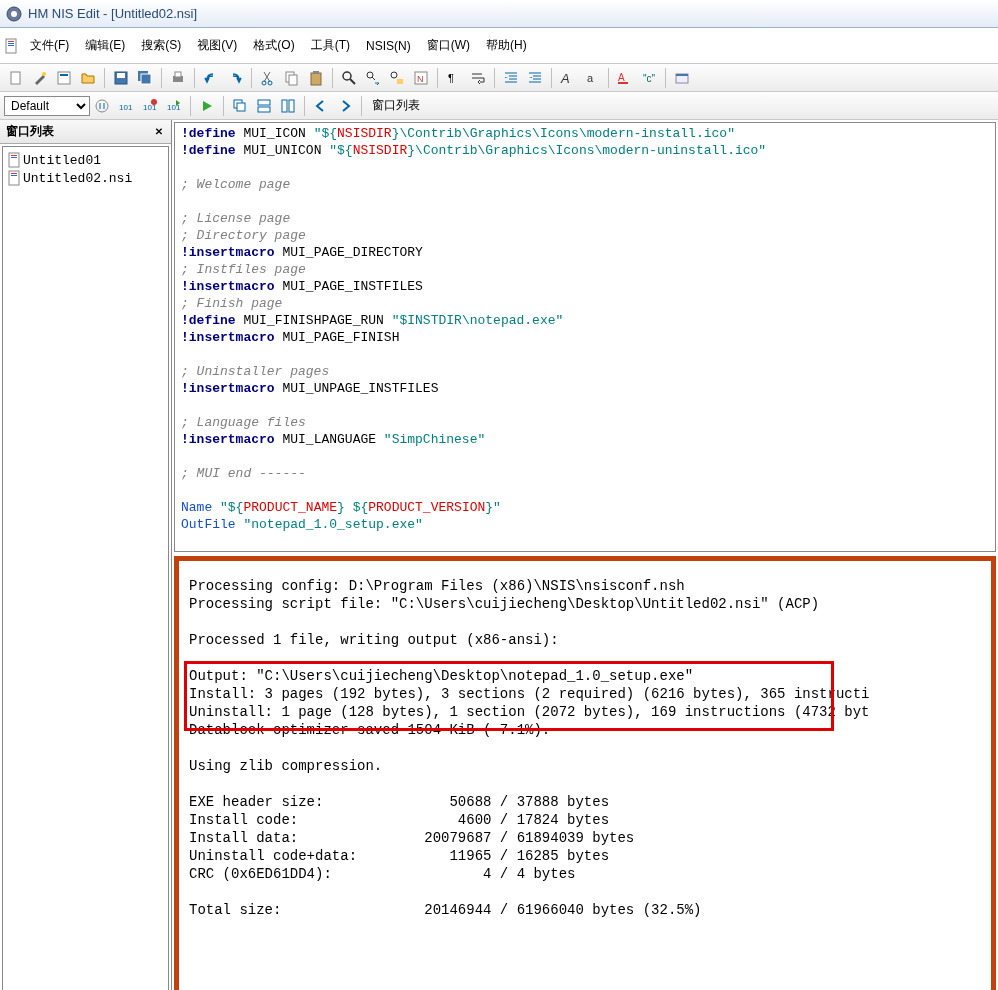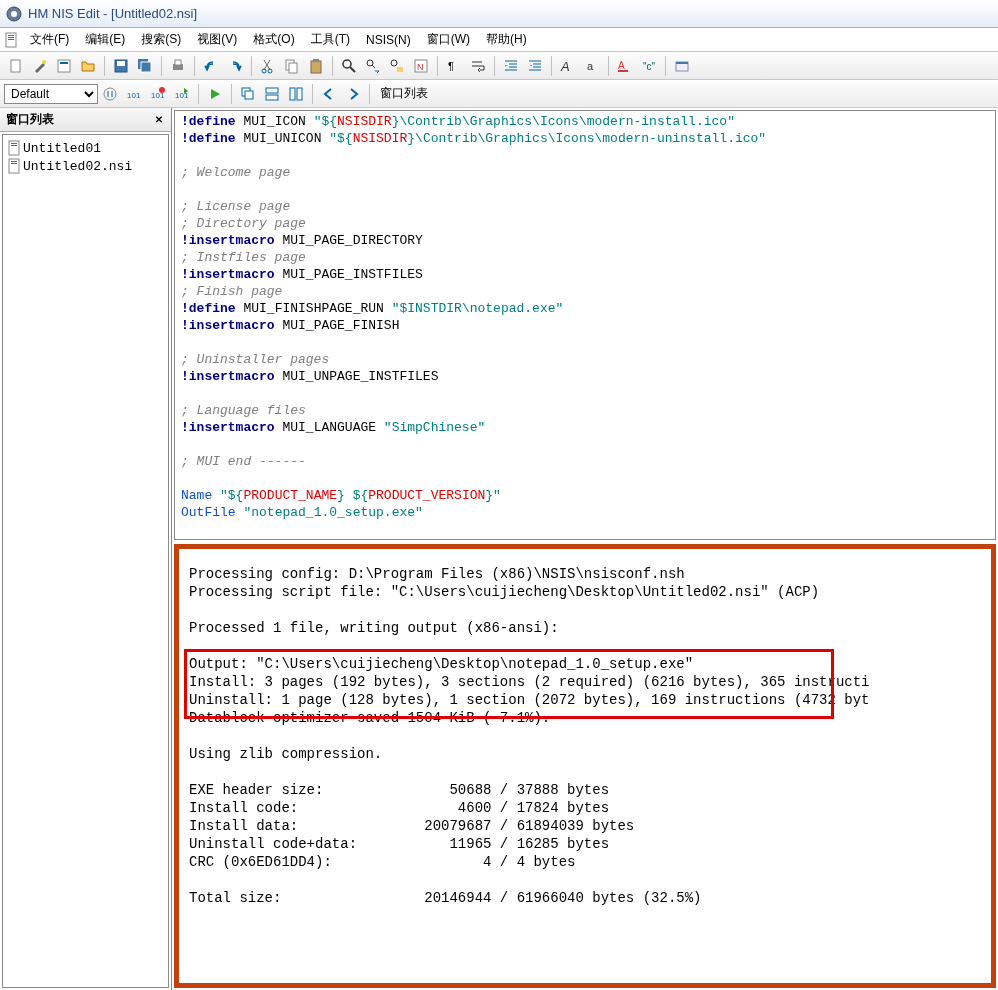--- a/index.html
+++ b/index.html
@@ -1,20 +1,20 @@
 <!DOCTYPE html>
 <html><head>
 <meta charset="utf-8">
 <style>
 * { margin:0; padding:0; box-sizing:border-box; }
 body { font-family:"Microsoft YaHei",Tahoma,Arial,sans-serif; font-size:12px; background:#fff; width:998px; height:990px; overflow:hidden; position:relative; }
 .titlebar { background:linear-gradient(#fff,#e4ecf7); height:28px; display:flex; align-items:center; padding:13px 6px; border-bottom:1px solid #a0b0c8; }
 .titlebar .app-icon { width:16px; height:16px; margin-right:6px; }
 .titlebar .title-text { color:#2a4a7a; font-size:13px; }
-.menubar { background:#fff; height:24px; display:flex; align-items:center; padding:0 4px; border-bottom:1px solid #c8c8c8; }
+.menubar { background:#fff; height:36px; display:flex; align-items:center; padding:0 4px; border-bottom:1px solid #c8c8c8; }
 .menubar .mi { padding:2px 8px; cursor:default; }
 .app-icon-small { width:16px; height:16px; margin-right:2px; }
 .toolbar { background:linear-gradient(#fdfdfd,#ececec); height:28px; display:flex; align-items:center; padding:0 4px; border-bottom:1px solid #c8c8c8; }
 .toolbar2 { background:linear-gradient(#fdfdfd,#ececec); height:28px; display:flex; align-items:center; padding:0 4px; border-bottom:1px solid #c8c8c8; }
 .tbtn { width:22px; height:22px; margin:0 1px; display:flex; align-items:center; justify-content:center; border:1px solid transparent; cursor:default; }
 .tsep { width:1px; height:20px; background:#c0c0c0; margin:0 4px; }
 .dropdown { height:20px; border:1px solid #888; background:#fff; padding:0 2px; font-size:12px; }
 .workspace { display:flex; height:calc(990px - 28px - 24px - 28px - 28px); }
 .panel-left { width:172px; border-right:1px solid #888; display:flex; flex-direction:column; background:#fff; }
 .panel-title { background:linear-gradient(#f8f8f8,#e8e8e8); border-bottom:1px solid #aaa; padding:3px 6px; display:flex; justify-content:space-between; align-items:center; font-weight:bold; }
@@ -219,21 +219,21 @@
   <div class="tsep"></div>
   <div class="tbtn">
       <svg width="16" height="16">
         <rect x="2" y="4" width="12" height="9" fill="#eef" stroke="#88a"></rect>
         <rect x="2" y="4" width="12" height="2" fill="#47a"></rect>
       </svg>
     </div>
 </div>
 
 <div class="toolbar2">
-  <select class="dropdown" style="width:94px"><option>Default</option></select>
+  <select class="dropdown" style="width:86px"><option>Default</option></select>
   <div class="tbtn">
       <svg width="16" height="16">
         <circle cx="8" cy="8" r="6" fill="none" stroke="#888"></circle>
         <path d="M6 5 L6 11 M10 5 L10 11" stroke="#06a"></path>
       </svg>
     </div>
   <div class="tbtn">
       <svg width="16" height="16">
         <text x="1" y="12" font-size="8" fill="#06a">101</text>
       </svg>

